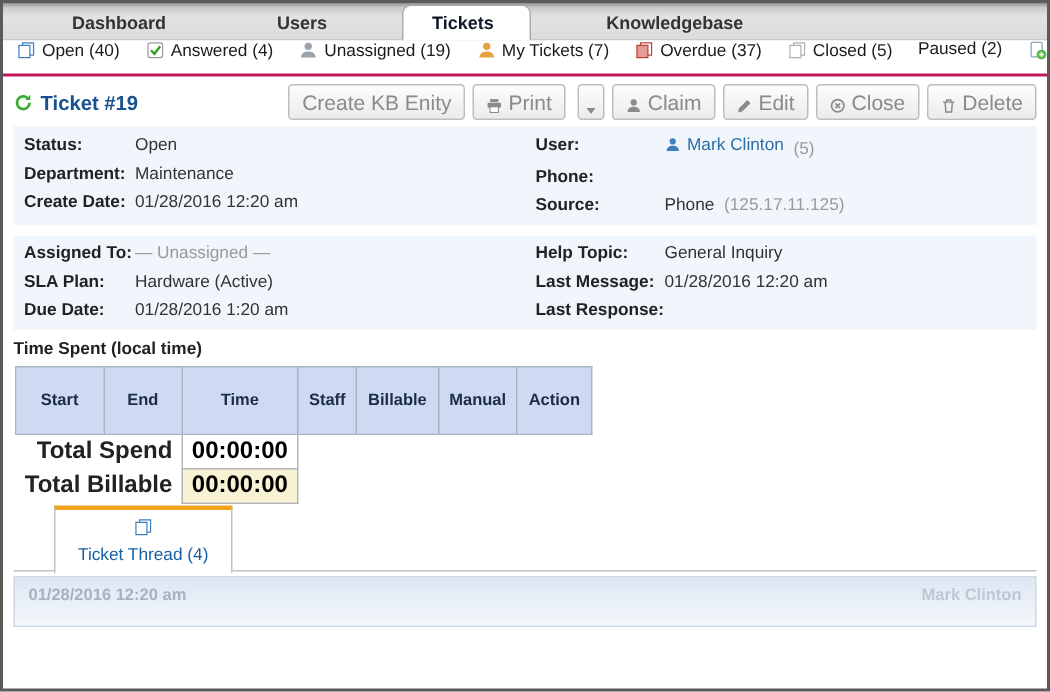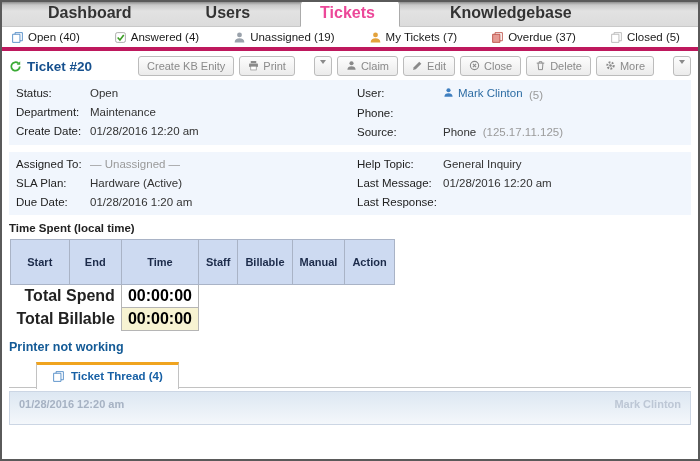--- a/index.html
+++ b/index.html
@@ -2,48 +2,48 @@
 <html><head>
 <meta charset="utf-8">
 <style>
   * { margin:0; padding:0; box-sizing:border-box; }
   body { font-family:"Liberation Sans","DejaVu Sans",sans-serif; background:#fff; }
   .window { width:700px; height:461px; border:2px solid #5a5a5a; background:#fff; overflow:hidden; position:relative; }
 
   
   .nav-tabs { height:25px; background:linear-gradient(to bottom,#8f8f8f 0,#c9c9c9 3px,#e2e2e2 9px,#dcdcdc 100%);
     display:flex; align-items:flex-end; padding-left:22px; border-bottom:1px solid #c9c9c9; }
-  .nav-tab { font-size:16px; font-weight:bold; color:#333; padding:4px 24px 4px; margin-right:26px; cursor:pointer; white-space:nowrap; }
-  .nav-tab.active { background:#fff; color:#ec4899; border:1px solid #ababab; border-bottom:1px solid #fff;
+  .nav-tab { font-size:12px; font-weight:bold; color:#333; padding:4px 24px 4px; margin-right:26px; cursor:pointer; white-space:nowrap; }
+  .nav-tab.active { background:#fff; color:#0f172a; border:1px solid #ababab; border-bottom:1px solid #fff;
     border-radius:6px 6px 0 0; margin-bottom:-1px;padding-left:19px; }
 
   
-  .toolbar { height:24px; background:#fff; border-bottom:4px solid #be185d; display:flex; align-items:center;
-    padding:0 9px; gap:34px; font-size:11.5px; color:#1a1a1a; white-space:nowrap; }
+  .toolbar { height:24px; background:#fff; border-bottom:2px solid #be185d; display:flex; align-items:flex-start;
+    padding:0 9px; gap:17px; font-size:11.5px; color:#1a1a1a; white-space:nowrap; }
   .tb-item { display:flex; align-items:center; gap:4px; cursor:pointer; }
   .ico { display:inline-block; vertical-align:-2px; }
 
   .content { padding:0 7px; }
 
   
   .hdr { display:flex; align-items:center; justify-content:space-between; padding:5px 0 4px; }
   .ticket-title { font-size:13.5px; font-weight:bold; color:#16508e; display:flex; align-items:center; gap:5px; }
   .btns { display:flex; align-items:center; gap:5px; }
-  .btn { font-size:11px; color:#8a8a8a; background:linear-gradient(#fdfdfd,#ebebeb); border:1px solid #bcbcbc;
-    border-radius:3px; padding:3px 8px; display:flex; align-items:flex-start; gap:4px; cursor:pointer; white-space:nowrap; }
-  .split { display:flex; gap:19px; }
+  .btn { font-size:14px; color:#8a8a8a; background:linear-gradient(#fdfdfd,#ebebeb); border:1px solid #bcbcbc;
+    border-radius:3px; padding:3px 8px; display:flex; align-items:flex-end; gap:4px; cursor:pointer; white-space:nowrap; }
+  .split { display:flex; gap:8px; }
   .btn.arrow { padding:3px 5px; }
   .caret { width:0; height:0; border-left:3.5px solid transparent; border-right:3.5px solid transparent; border-top:4px solid #8a8a8a; }
 
   
   .section { background:#f1f6fd; display:flex; padding:3px 0; margin-bottom:7px; }
   .section.half { width:50%; display:block; }
   .col { width:50%; }
   .irow { display:flex; padding:2.5px 7px; font-size:11.5px; line-height:14px; }
-  .lbl { font-weight:normal; color:#222; flex:0 0 74px; }
+  .lbl { font-weight:bold; color:#222; flex:0 0 74px; }
   .col-r .lbl { flex:0 0 86px; }
   .val { color:#333; }
   .val.gray, .muted { color:#9a9a9a; }
   .link { color:#2e6da4; text-decoration:none; cursor:pointer; display:inline-flex; align-items:center; gap:4px; }
 
   
   .ts-title { font-size:11.5px; font-weight:bold; color:#222; margin:4px 0 5px; }
   table.ts { border-collapse:collapse; font-size:11px; margin-left:1px; }
   table.ts th { background:#cddaf1; border:1px solid #a9b3c6; color:#1c2b4a; font-weight:bold; padding:16px 7px; text-align:center; }
   table.ts td { padding:2px 6px; font-size:16px; }
@@ -51,21 +51,21 @@
   td.ts-val { border:1px solid #b5b5b5; background:#fff; font-weight:bold; text-align:center; }
   tr.billable td.ts-val { background:#f7f3d2; }
 
   
   .subject { font-size:12.5px; font-weight:bold; color:#135a96; margin:9px 0 7px; }
 
   
   .thread-tabs { border-bottom:1px solid #c2c2c2; padding-left:27px; }
   .thread-tab { display:inline-flex; align-items:center; gap:6px; background:#fff; border:1px solid #c2c2c2;
     border-top:3px solid #f0a41f; border-bottom:none; padding:5px 15px 6px; margin-bottom:-1px; position:relative; top:1px;
-    color:#1760a5; font-weight:bold; font-size:11.5px; cursor:pointer; }
+    color:#1760a5; font-weight:normal; font-size:11.5px; cursor:pointer;flex-direction:column; }
 
   
   .msg-bar { margin-top:3px; height:34px; background:linear-gradient(to bottom,#dde7f2,#f4f7fb);
     border:1px solid #ccd6e4; display:flex; justify-content:space-between; padding:6px 9px; font-size:11px; font-weight:bold; }
   .msg-date { color:#a6b2c3; }
   .msg-author { color:#bdc7d5; }
 </style>
 </head>
 <body>
 
@@ -135,21 +135,21 @@
   </div>
 
   <div class="content">
 
     <div class="hdr">
       <div class="ticket-title">
         <svg class="ico" width="13" height="13" viewBox="0 0 16 16">
             <path d="M13.2 8a5.2 5.2 0 1 1-1.6-3.8" stroke="#3aaa35" stroke-width="2.2" fill="none"></path>
             <path d="M13.8 1.5v4.2H9.6z" fill="#3aaa35"></path>
           </svg>
-        <span>Ticket #20</span>
+        <span>Ticket #19</span>
       </div>
       <div class="btns">
         <div class="btn">
           <span>Create KB Enity</span>
         </div>
         <div class="split">
           <div class="btn">
             <svg class="ico" width="11" height="11" viewBox="0 0 16 16" fill="#8a8a8a">
                 <rect x="4" y="1.5" width="8" height="3"></rect>
                 <rect x="1.5" y="5" width="13" height="5" rx="1"></rect>
@@ -179,32 +179,20 @@
               <circle cx="8" cy="8" r="6" fill="none" stroke="#8a8a8a" stroke-width="1.6"></circle>
               <path d="M5.7 5.7l4.6 4.6M10.3 5.7l-4.6 4.6" stroke="#8a8a8a" stroke-width="1.6"></path>
             </svg>
           <span>Close</span>
         </div>
         <div class="btn">
           <svg class="ico" width="11" height="11" viewBox="0 0 16 16">
               <path d="M2.5 4.5h11M6 4.5v-2h4v2M4.5 4.5l.7 9.5h5.6l.7-9.5" fill="none" stroke="#8a8a8a" stroke-width="1.4"></path>
             </svg>
           <span>Delete</span>
-        </div>
-        <div class="split">
-          <div class="btn">
-            <svg class="ico" width="11" height="11" viewBox="0 0 16 16">
-                <circle cx="8" cy="8" r="4.6" fill="none" stroke="#8a8a8a" stroke-width="3" stroke-dasharray="2.6 2"></circle>
-                <circle cx="8" cy="8" r="1.9" fill="#8a8a8a"></circle>
-              </svg>
-            <span>More</span>
-          </div>
-          <div class="btn arrow">
-              <span class="caret"></span>
-            </div>
         </div>
       </div>
     </div>
 
     <div class="section">
       <div class="col col-l">
         <div class="irow">
             <span class="lbl">Status:</span>
             <span class="val">Open</span>
           </div>
@@ -294,21 +282,20 @@
           <td colspan="4"></td>
         </tr>
         <tr class="billable">
           <td class="ts-lbl" colspan="2">Total Billable</td>
           <td class="ts-val">00:00:00</td>
           <td colspan="4"></td>
         </tr>
       </tbody>
     </table>
 
-    <div class="subject">Printer not working</div>
 
     <div class="thread-tabs">
       <div class="thread-tab">
         <svg class="ico" width="13" height="13" viewBox="0 0 16 16">
             <path d="M5 2h9v10H5z" fill="#fff" stroke="#3f7fc0"></path>
             <path d="M2 4h9v10H2z" fill="#fff" stroke="#3f7fc0"></path>
           </svg>
         <span>Ticket Thread (4)</span>
       </div>
     </div>

